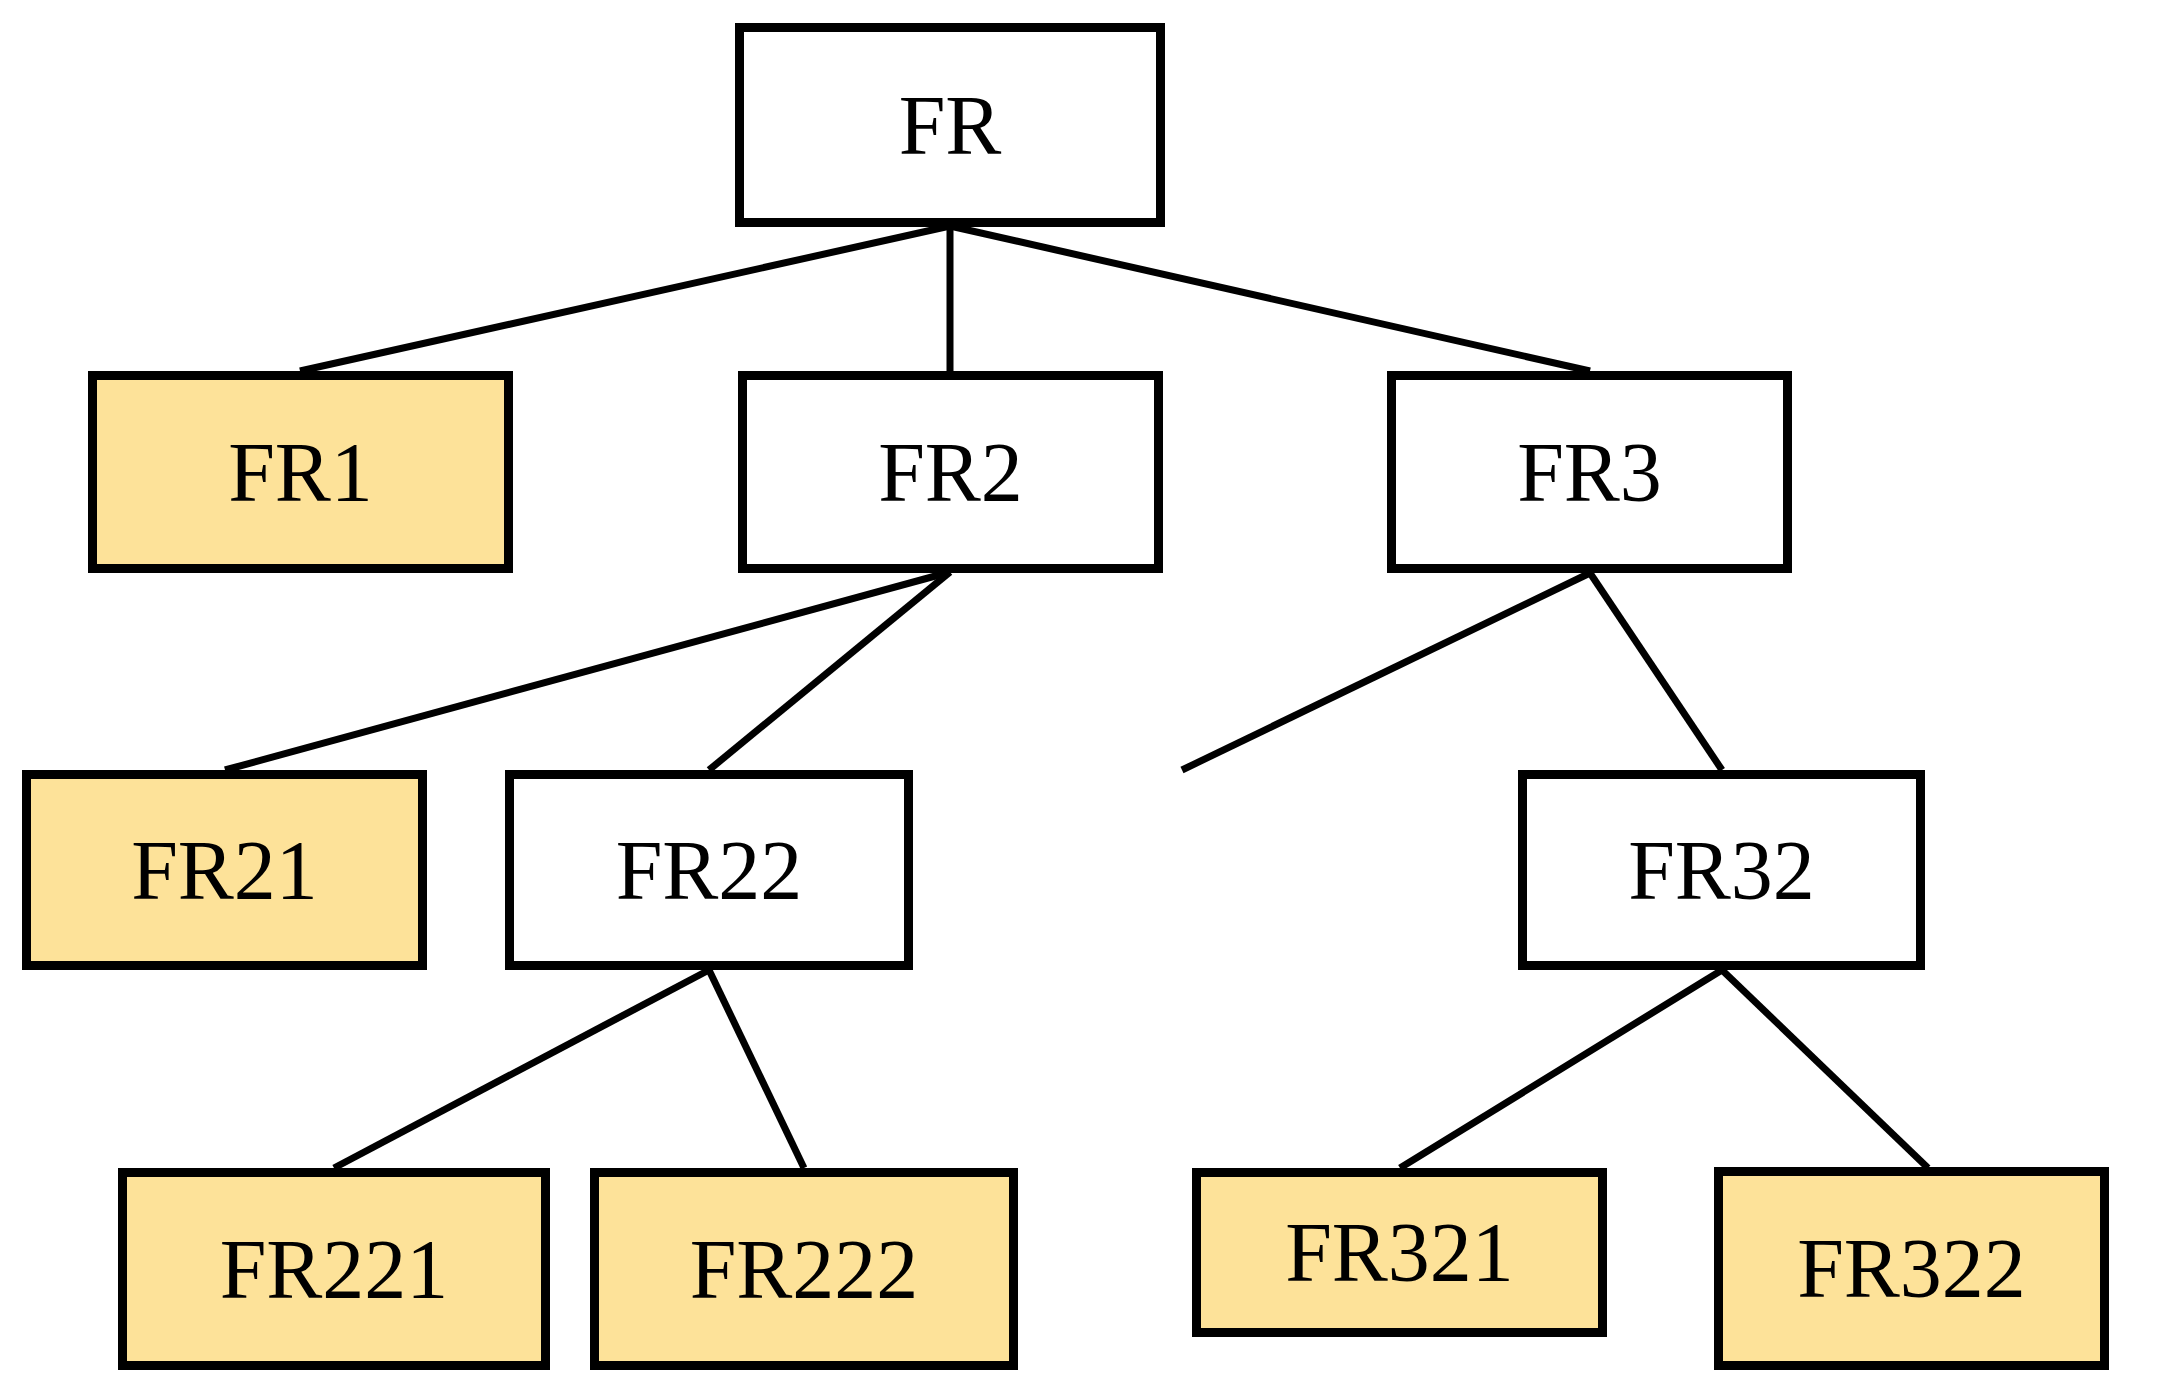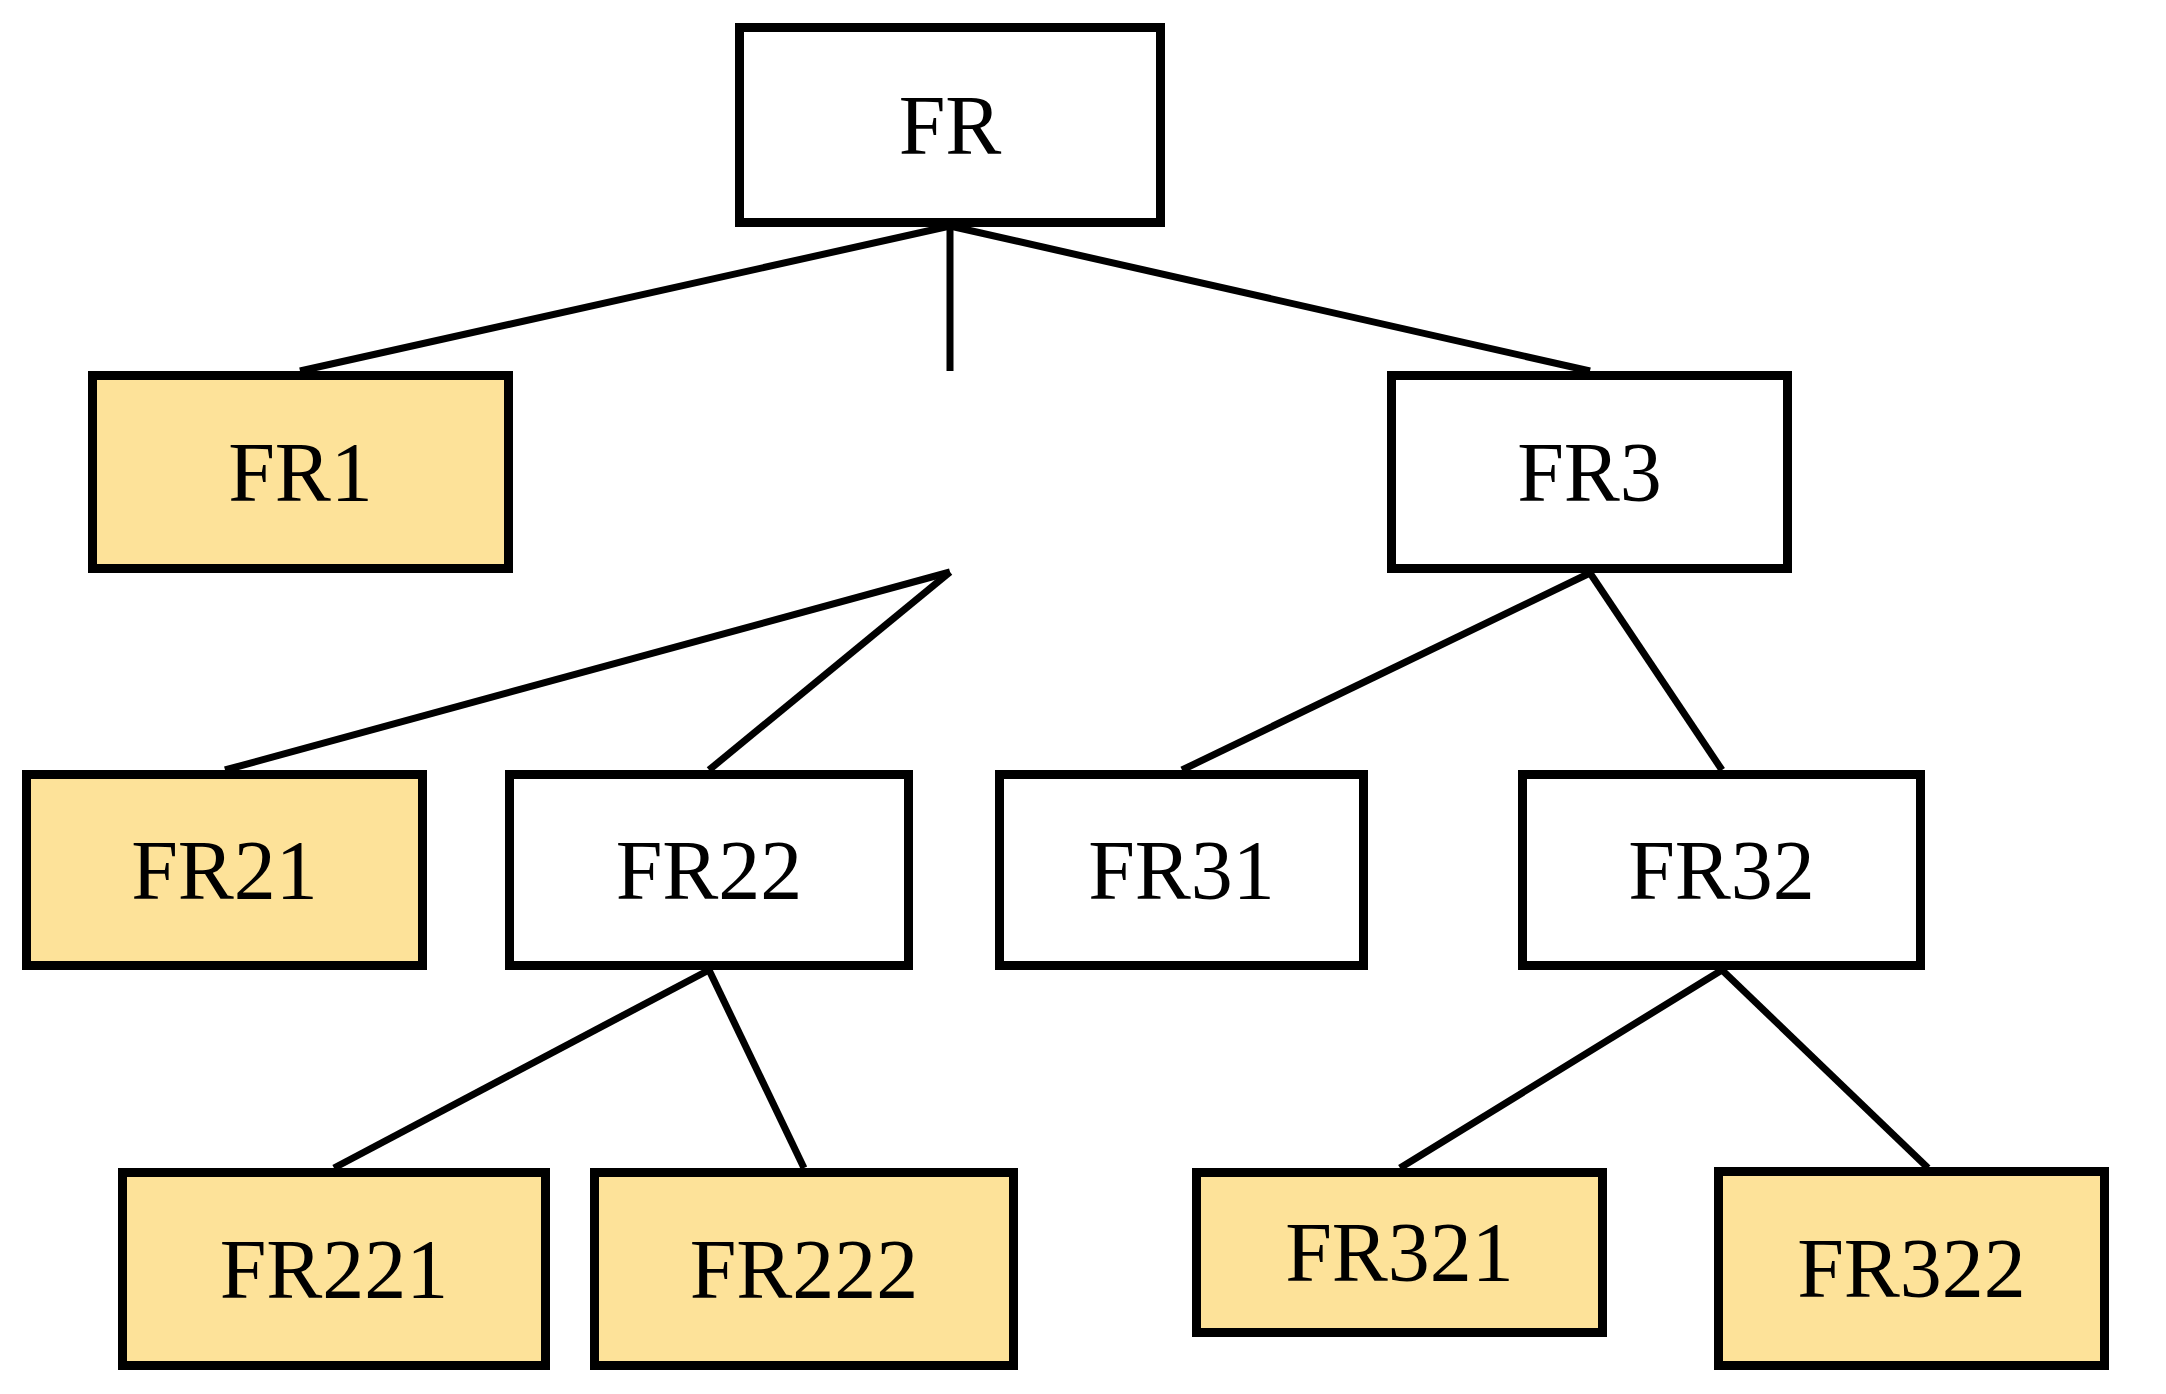--- a/index.html
+++ b/index.html
@@ -60,31 +60,31 @@
     <line x1="1722" y1="970" x2="1400" y2="1168"></line>
     <line x1="1722" y1="970" x2="1928" y2="1168"></line>
   </svg>
 
   <div class="node" style="left:735px;  top:23px;   width:430px; height:204px;">
     <span>FR</span>
   </div>
   <div class="node hl" style="left:88px;   top:371px;  width:425px; height:202px;text-align:center;">
     <span>FR1</span>
   </div>
+  <div class="node" style="left:738px;  top:371px;  width:425px; height:202px;">
+    <span>FR2</span>
+  </div>
   <div class="node" style="left:1387px; top:371px;  width:405px; height:202px;">
     <span>FR3</span>
   </div>
   <div class="node hl" style="left:22px;   top:770px;  width:405px; height:200px;align-items:center;">
     <span>FR21</span>
   </div>
   <div class="node" style="left:505px;  top:770px;  width:408px; height:200px;">
     <span>FR22</span>
-  </div>
-  <div class="node" style="left:995px;  top:770px;  width:373px; height:200px;">
-    <span>FR31</span>
   </div>
   <div class="node" style="left:1518px; top:770px;  width:407px; height:200px;justify-content:center;">
     <span>FR32</span>
   </div>
   <div class="node hl" style="left:118px;  top:1168px; width:432px; height:202px;">
     <span>FR221</span>
   </div>
   <div class="node hl" style="left:590px;  top:1168px; width:428px; height:202px;">
     <span>FR222</span>
   </div>

